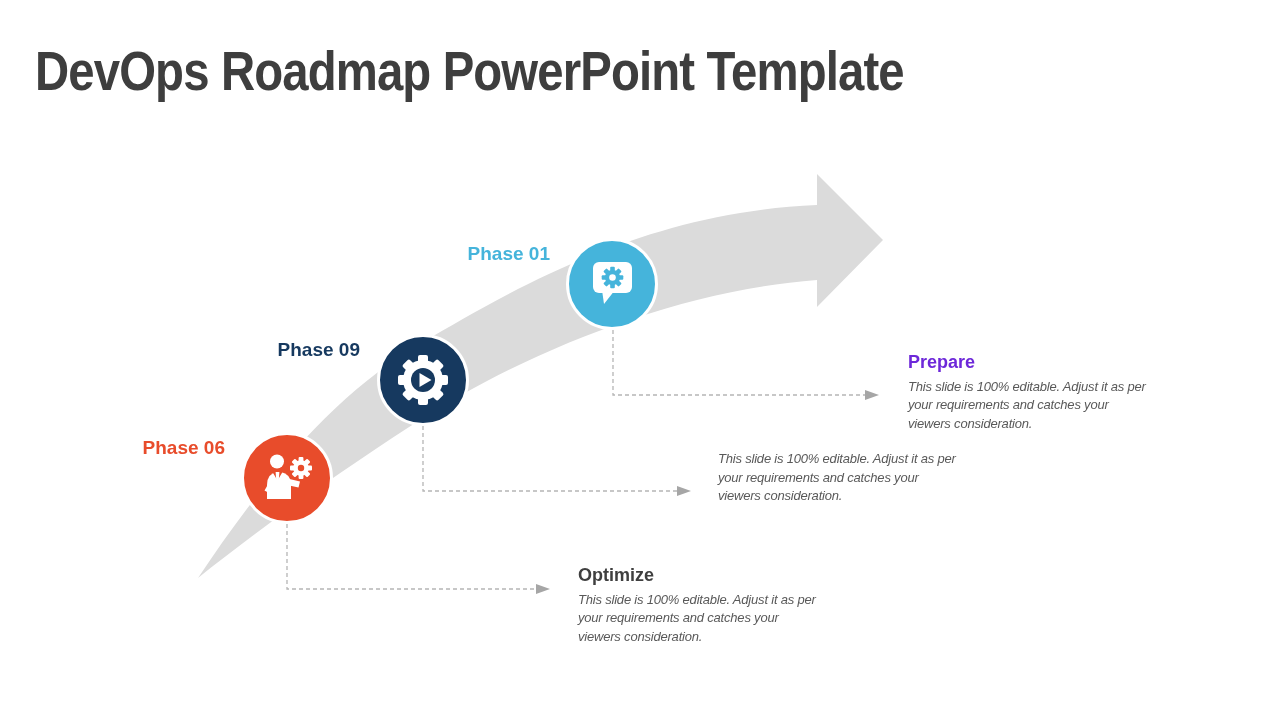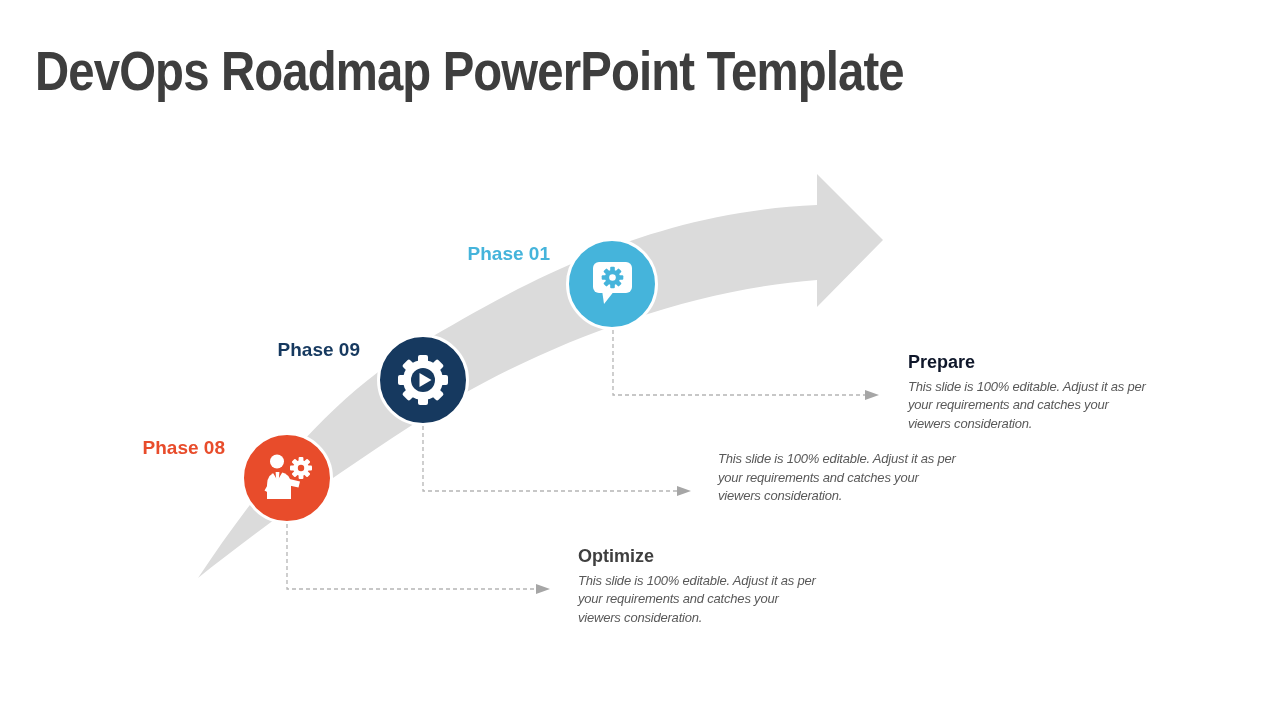--- a/index.html
+++ b/index.html
@@ -32,21 +32,21 @@
   .pl3 { left:65px;  top:438px; }
 
   .step { position:absolute; width:315px; }
   .step h3 { margin:0 0 5px 0; font-size:18px; font-weight:700; line-height:1.1; }
   .step .line {
     font-style:italic; font-size:13px; line-height:18.5px; letter-spacing:-0.2px;
     white-space:nowrap;
   }
   .st1 { left:908px; top:353px; }
   .st2 { left:718px; top:450px; }
-  .st3 { left:578px; top:547px; }
+  .st3 { left:578px; top:566px; }
 </style>
 </head>
 <body>
 
 <div class="slide">
 
   <h1 class="slide-title" style="color: rgb(62, 62, 62);">DevOps Roadmap PowerPoint Template</h1>
 
   <svg class="layer" viewBox="0 0 1280 720">
 
@@ -130,24 +130,24 @@
           <rect x="-2.4" y="-11" width="4.8" height="5" rx="1" transform="rotate(315)"></rect>
           <circle r="7.8"></circle>
         </g>
         <circle r="3.2" fill="#E84C2B"></circle>
       </g>
     </svg>
   </div>
 
   <div class="phase-label pl1" style="color: rgb(69, 180, 219);">Phase 01</div>
   <div class="phase-label pl2" style="color: rgb(22, 57, 95);">Phase 09</div>
-  <div class="phase-label pl3" style="color: rgb(232, 76, 43);">Phase 08</div>
+  <div class="phase-label pl3" style="color: rgb(232, 76, 43);">Phase 06</div>
 
   <div class="step st1">
-    <h3 style="color: #0f172a;">Prepare</h3>
+    <h3 style="color: #6d28d9;">Prepare</h3>
     <div class="line" style="color: rgb(89, 89, 89);">This slide is 100% editable. Adjust it as per</div>
     <div class="line" style="color: rgb(89, 89, 89);">your requirements and catches your</div>
     <div class="line" style="color: rgb(89, 89, 89);">viewers consideration.</div>
   </div>
 
   <div class="step st2">
     <div class="line" style="color: rgb(89, 89, 89);">This slide is 100% editable. Adjust it as per</div>
     <div class="line" style="color: rgb(89, 89, 89);">your requirements and catches your</div>
     <div class="line" style="color: rgb(89, 89, 89);">viewers consideration.</div>
   </div>

